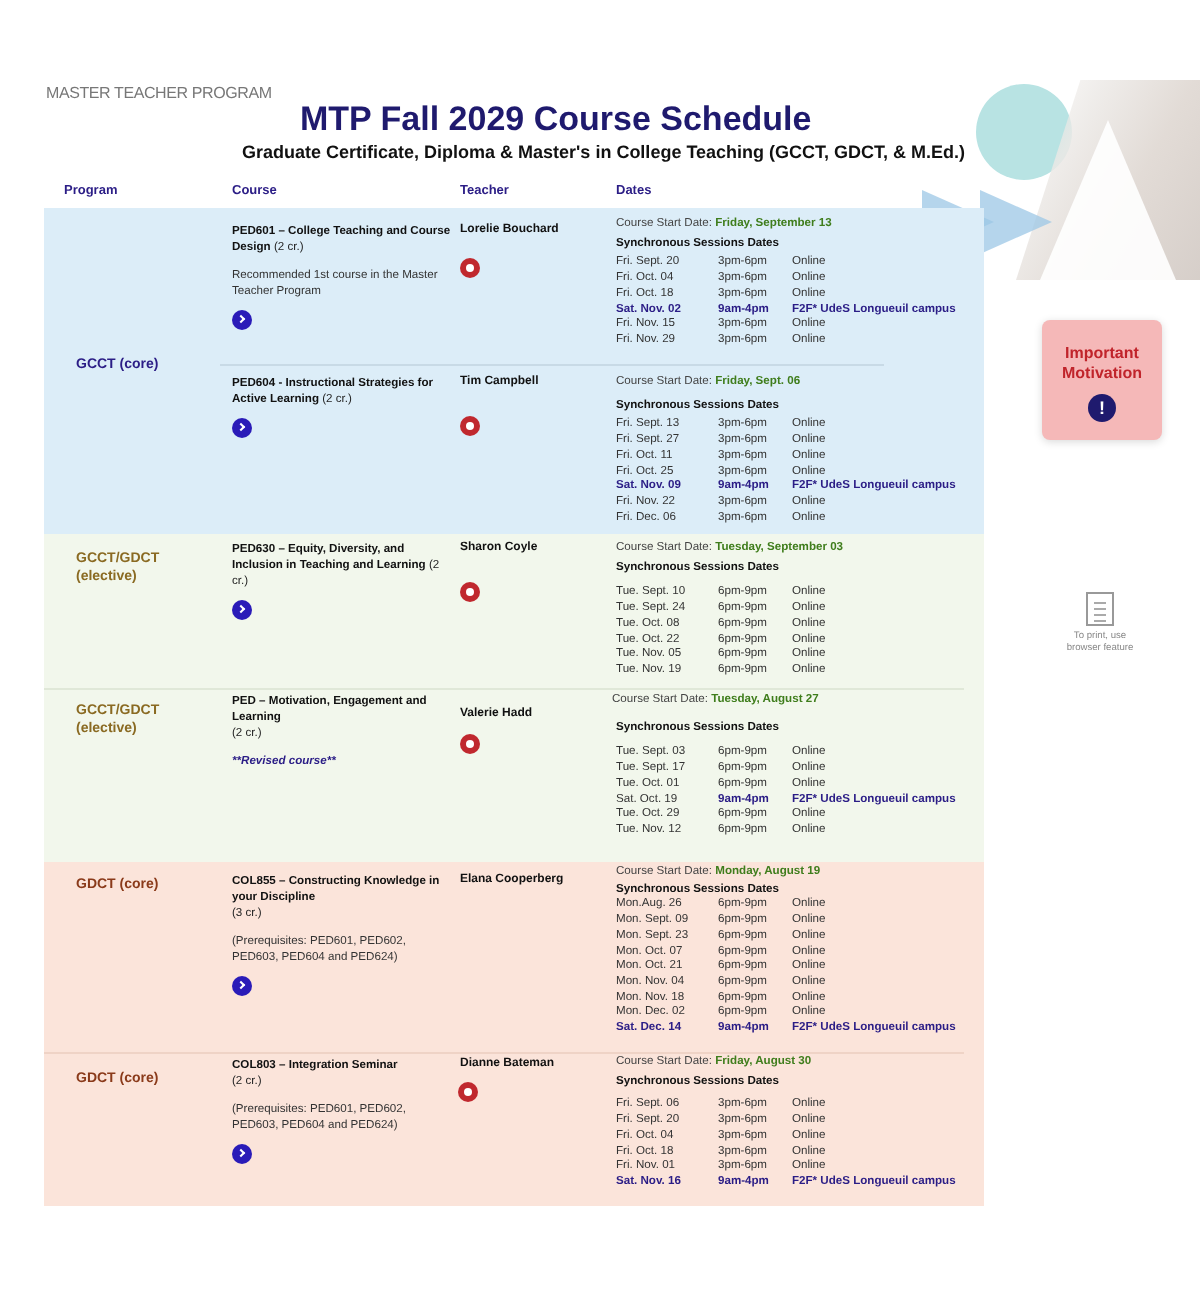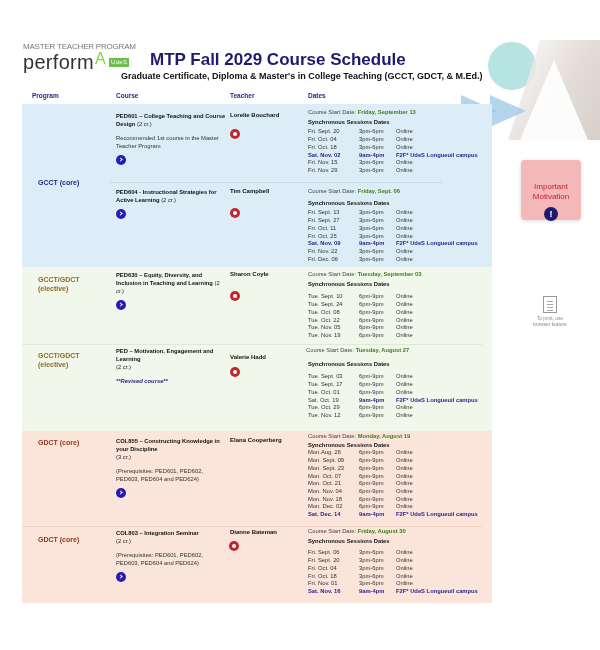--- a/index.html
+++ b/index.html
@@ -61,21 +61,21 @@
   .row { display: flex; }
   .row span { display: block; }
   .row .d { width: 51px; }
   .row .t { width: 37px; }
   .row .l { white-space: nowrap; }
   .row.f2f .d, .row.f2f .t, .row.f2f .l { color: #2b1d86; font-weight: bold; }
   .row.f2f-partial .t, .row.f2f-partial .l { color: #2b1d86; font-weight: bold; }
 
   .info-card { position: absolute; left: 521px; top: 160px; width: 60px; height: 60px; background: #f5b8b8;
     border-radius: 4px; box-shadow: 0 1px 4px rgba(0,0,0,.15); text-align: center; cursor: pointer; }
-  .info-card .lbl { font-size: 8px; font-weight: normal; color: #c0242b; line-height: 10px; margin-top: 22px; display: block; }
+  .info-card .lbl { font-size: 8px; font-weight: bold; color: #c0242b; line-height: 10px; margin-top: 12px; display: block; }
   .info-card .ic { width: 14px; height: 14px; border-radius: 50%; background: #1f1a6e; color: #fff; font-size: 9px; font-weight: bold;
     line-height: 14px; margin: 5px auto 0; display: block; }
 
   .print { position: absolute; left: 525px; top: 296px; width: 50px; text-align: center; }
   .print-icon { width: 14px; height: 17px; margin: 0 auto; border: 1px solid #999; background: #fff; position: relative; }
   .print-icon i { position: absolute; left: 3px; right: 3px; height: 1px; background: #aaa; }
   .print-txt { font-size: 4.8px; color: #888; line-height: 6px; margin-top: 3px; }
 </style>
 </head>
 <body>
@@ -83,25 +83,20 @@
 <div class="hero">
   <div class="hero-circle"></div>
   <div class="hero-photo"></div>
   <div class="hero-tri-white"></div>
   <div class="hero-arrow a1"></div>
   <div class="hero-arrow a2"></div>
 </div>
 
 <div class="brand">
   <div class="brand-kicker">MASTER TEACHER PROGRAM</div>
-  <div class="brand-name">
-    <span>perform</span>
-      <span class="accent">A</span>
-      <span class="brand-badge">UdeS</span>
-  </div>
 </div>
 
 <div class="title">MTP Fall 2029 Course Schedule</div>
 <div class="subtitle">Graduate Certificate, Diploma &amp; Master's in College Teaching (GCCT, GDCT, &amp; M.Ed.)</div>
 
 <div class="col-head" style="left:32px">Program</div>
 <div class="col-head" style="left:116px">Course</div>
 <div class="col-head" style="left:230px">Teacher</div>
 <div class="col-head" style="left:308px">Dates</div>
 

